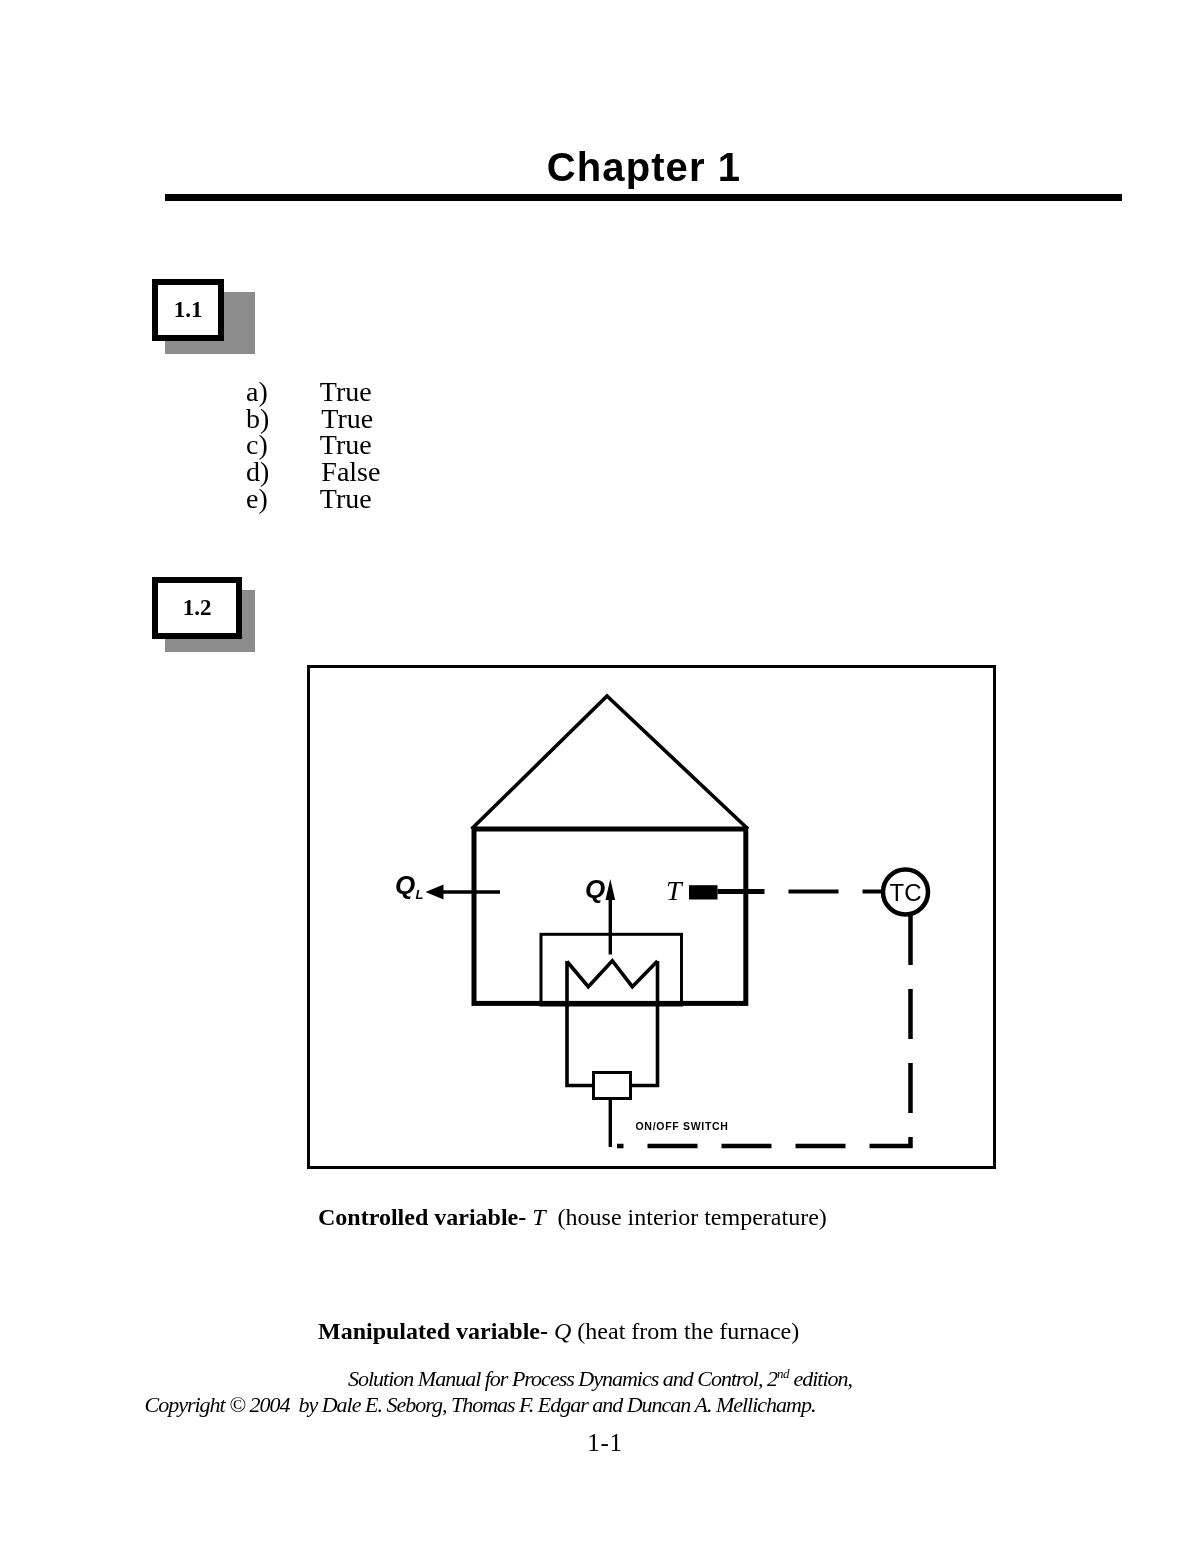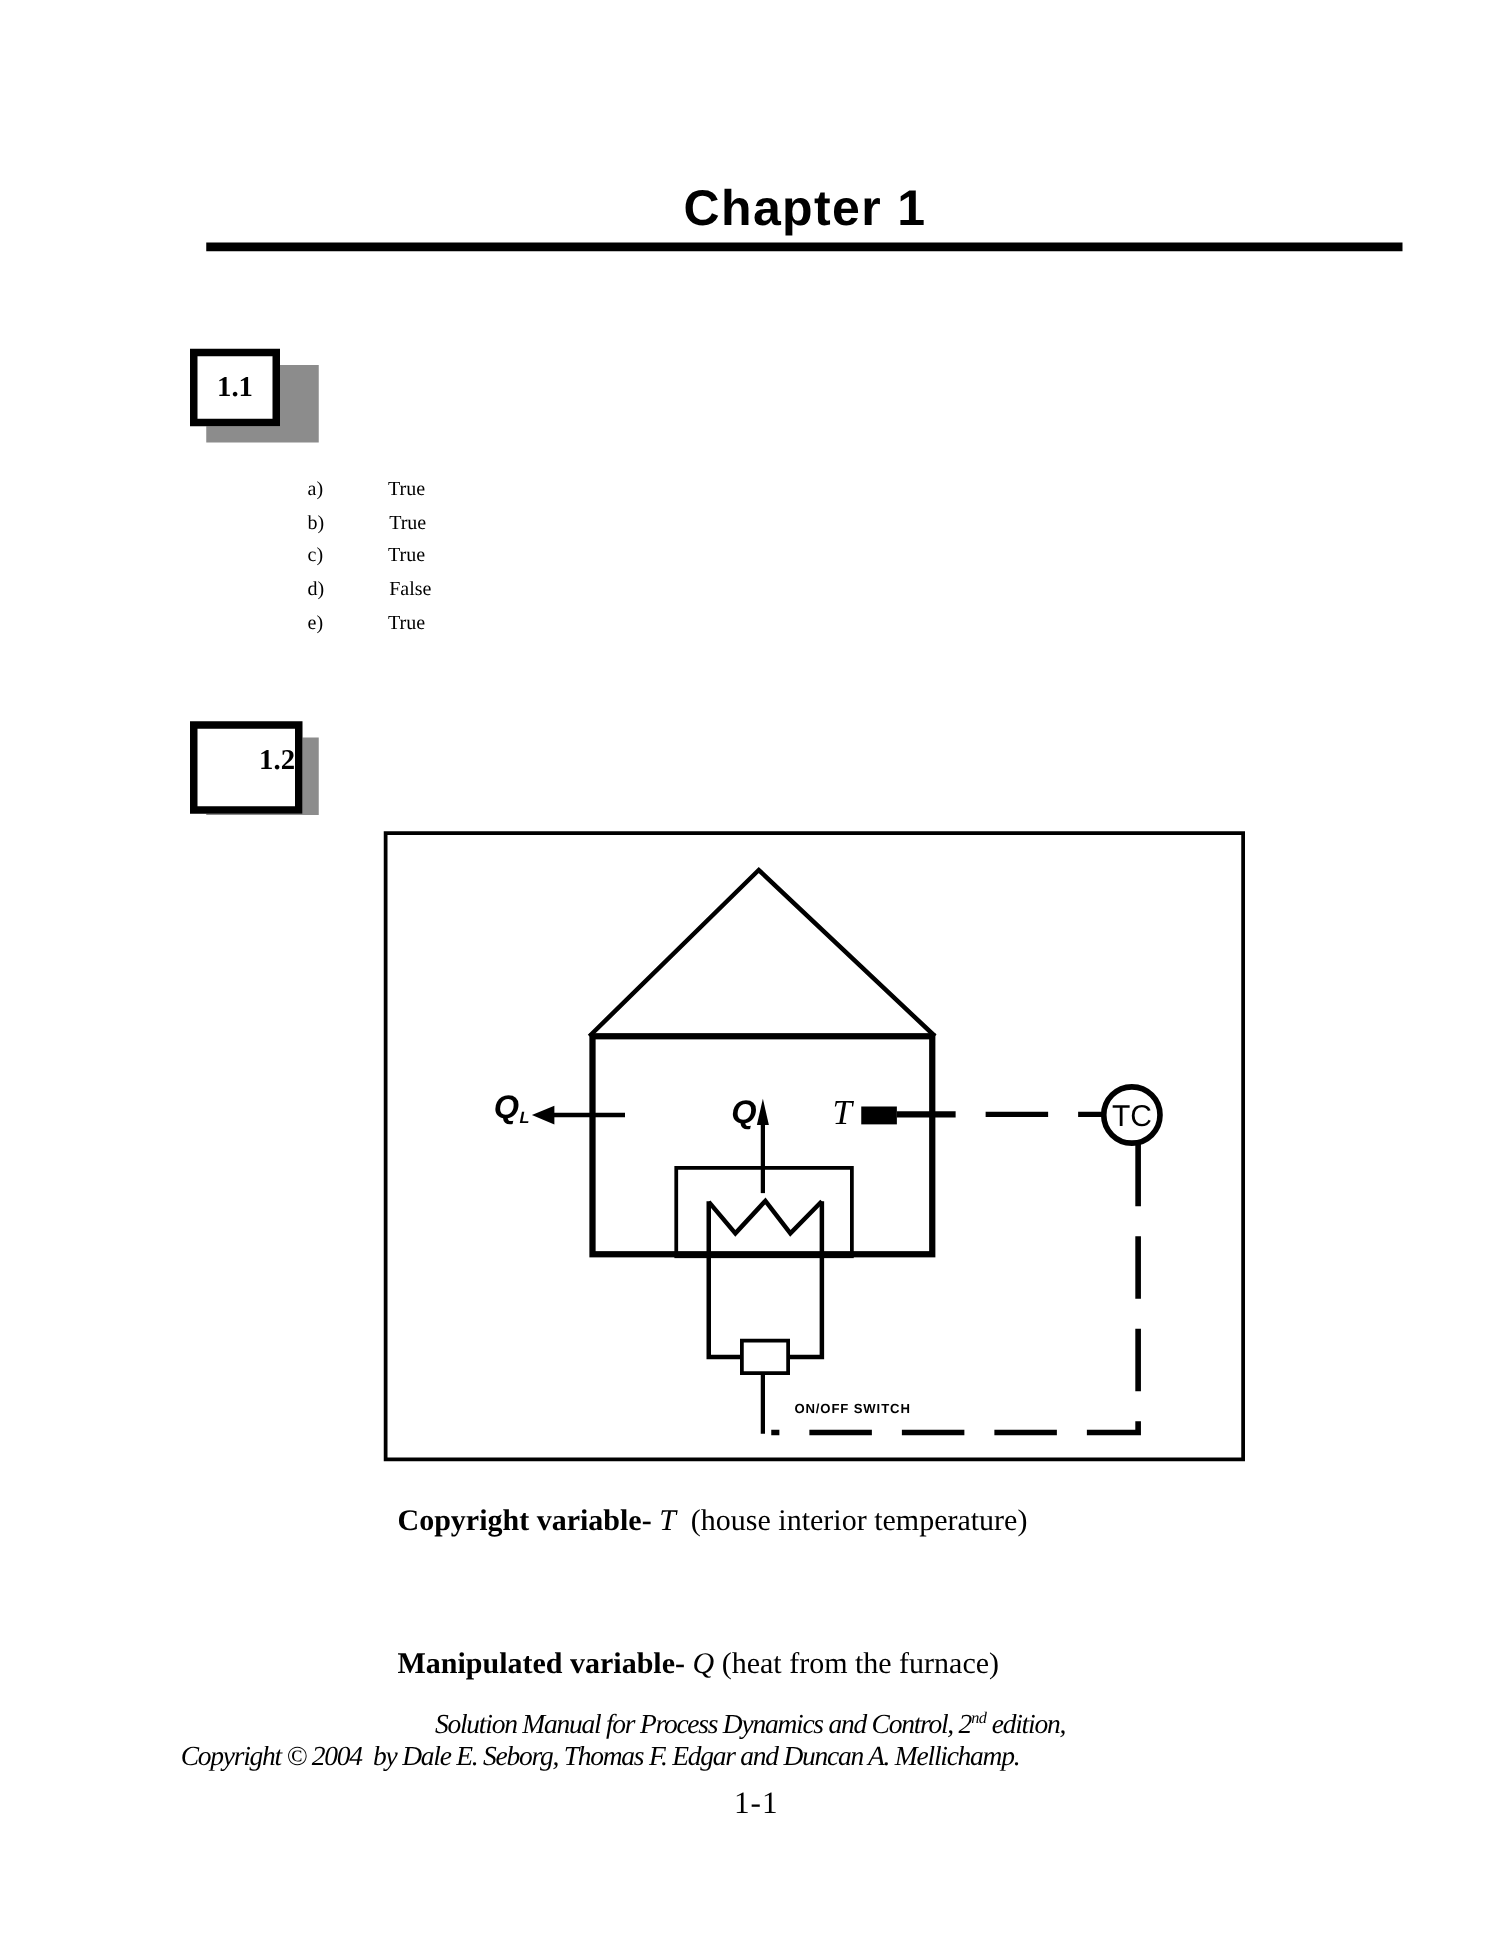--- a/index.html
+++ b/index.html
@@ -10,29 +10,29 @@
 <body>
 
 <div class="abs" style="left:0px;top:147px;width:1200px;text-align:center;font-family:'Liberation Sans',sans-serif;font-weight:bold;font-size:40px;line-height:40px;letter-spacing:1.1px;padding-left:44px;">Chapter&nbsp;1</div>
 
 <div class="abs" style="left:165px;top:194px;width:957px;height:7px;background:#000;"></div>
 
 <div class="abs" style="left:165px;top:292px;width:90px;height:62px;background:#8c8c8c;"></div>
 
 <div class="abs" style="left:152px;top:279px;width:72px;height:62px;background:#fff;border:6px solid #000;box-sizing:border-box;text-align:center;font-weight:bold;font-size:23px;line-height:50px;">1.1</div>
 
-<div class="abs" style="left:246px;top:379px;font-size:16px;line-height:26.7px;white-space:pre;">a)<span style="display:inline-block;width:52px;"></span>True
+<div class="abs" style="left:246px;top:379px;font-size:28px;line-height:26.7px;white-space:pre;">a)<span style="display:inline-block;width:52px;"></span>True
 b)<span style="display:inline-block;width:52px;"></span>True
 c)<span style="display:inline-block;width:52px;"></span>True
 d)<span style="display:inline-block;width:52px;"></span>False
 e)<span style="display:inline-block;width:52px;"></span>True</div>
 
 <div class="abs" style="left:165px;top:590px;width:90px;height:62px;background:#8c8c8c;"></div>
 
-<div class="abs" style="left:152px;top:577px;width:90px;height:74px;background:#fff;border:6px solid #000;box-sizing:border-box;text-align:right;font-weight:bold;font-size:23px;line-height:50px;">1.2</div>
+<div class="abs" style="left:152px;top:577px;width:90px;height:62px;background:#fff;border:6px solid #000;box-sizing:border-box;text-align:center;font-weight:bold;font-size:23px;line-height:50px;">1.2</div>
 
 <svg class="abs" style="left:306px;top:664px;" width="690" height="506" viewBox="0 0 690 506">
 
   <rect x="2.5" y="2.5" width="686" height="501" fill="none" stroke="#000" stroke-width="3"></rect>
 
   <polyline points="165.5,165 301,32 442,165" fill="none" stroke="#000" stroke-width="3.6"></polyline>
 
   <rect x="168" y="165" width="271.8" height="174.4" fill="none" stroke="#000" stroke-width="5"></rect>
 
   <text fill="#000" x="89" y="230" font-family="Liberation Sans" font-style="italic" font-weight="bold" font-size="26">Q</text>
@@ -66,21 +66,21 @@
   <polyline points="261,297 261,421.5 286,421.5" fill="none" stroke="#000" stroke-width="3.6"></polyline>
   <polyline points="351.5,297 351.5,421.5 324,421.5" fill="none" stroke="#000" stroke-width="3.6"></polyline>
 
   <rect x="287.5" y="408.5" width="37" height="26" stroke="#000" stroke-width="3" fill="#fff"></rect>
 
   <line x1="304.3" y1="434.5" x2="304.3" y2="483" stroke="#000" stroke-width="3.4"></line>
 
   <text fill="#000" x="329.5" y="466" font-family="Liberation Sans" font-weight="bold" font-size="10.5" letter-spacing="0.7">ON/OFF SWITCH</text>
 </svg>
 
-<div class="abs" style="left:318px;top:1204px;font-size:24px;"><b>Copyright variable-</b> <i>T</i>&nbsp;&nbsp;(house interior temperature)</div>
+<div class="abs" style="left:318px;top:1204px;font-size:24px;"><b>Controlled variable-</b> <i>T</i>&nbsp;&nbsp;(house interior temperature)</div>
 
 <div class="abs" style="left:318px;top:1318px;font-size:24px;"><b>Manipulated variable-</b> <i>Q</i> (heat from the furnace)</div>
 
 <div class="abs" style="left:0;top:1366px;width:1200px;text-align:center;font-size:22px;font-style:italic;letter-spacing:-1px;">Solution Manual for Process Dynamics and Control, 2<sup style="font-size:13px;letter-spacing:-0.5px;">nd</sup> edition,</div>
 
 <div class="abs" style="left:0;top:1392px;width:960px;text-align:center;font-size:22px;font-style:italic;letter-spacing:-1px;">Copyright © 2004&nbsp; by Dale E. Seborg, Thomas F. Edgar and Duncan A. Mellichamp.</div>
 
 <div class="abs" style="left:5px;top:1429px;width:1200px;text-align:center;font-size:25px;letter-spacing:0.7px;">1-1</div>
 
 </body></html>

